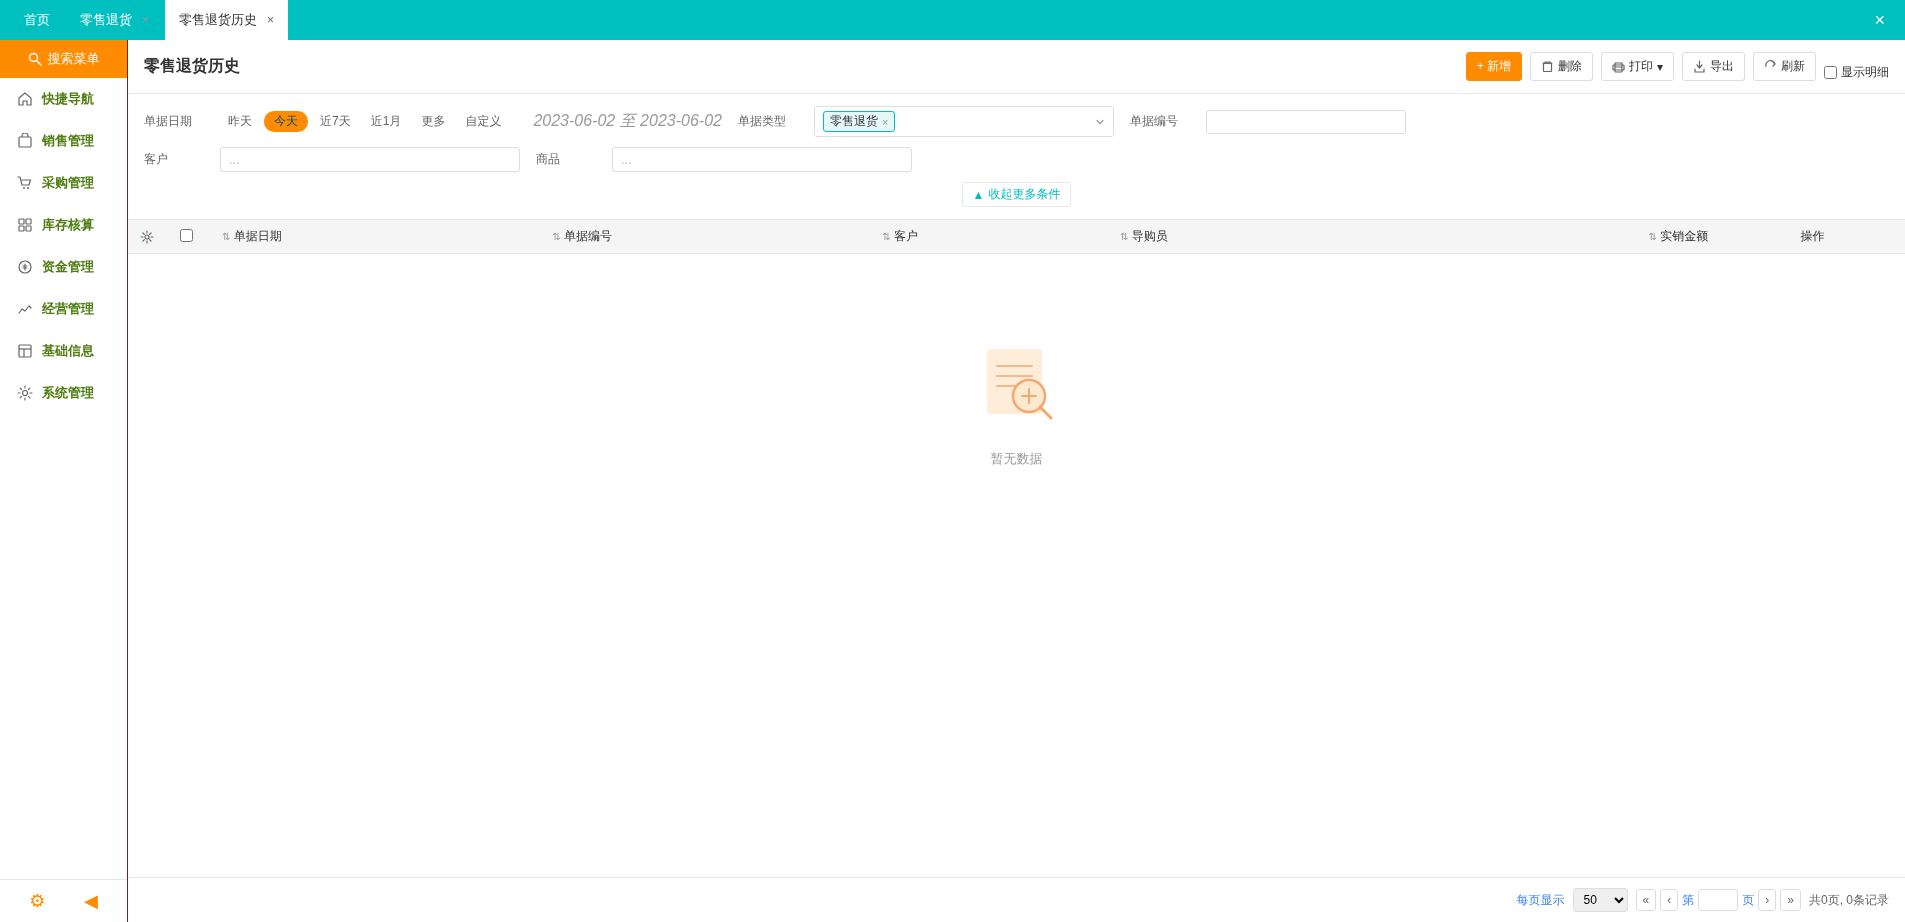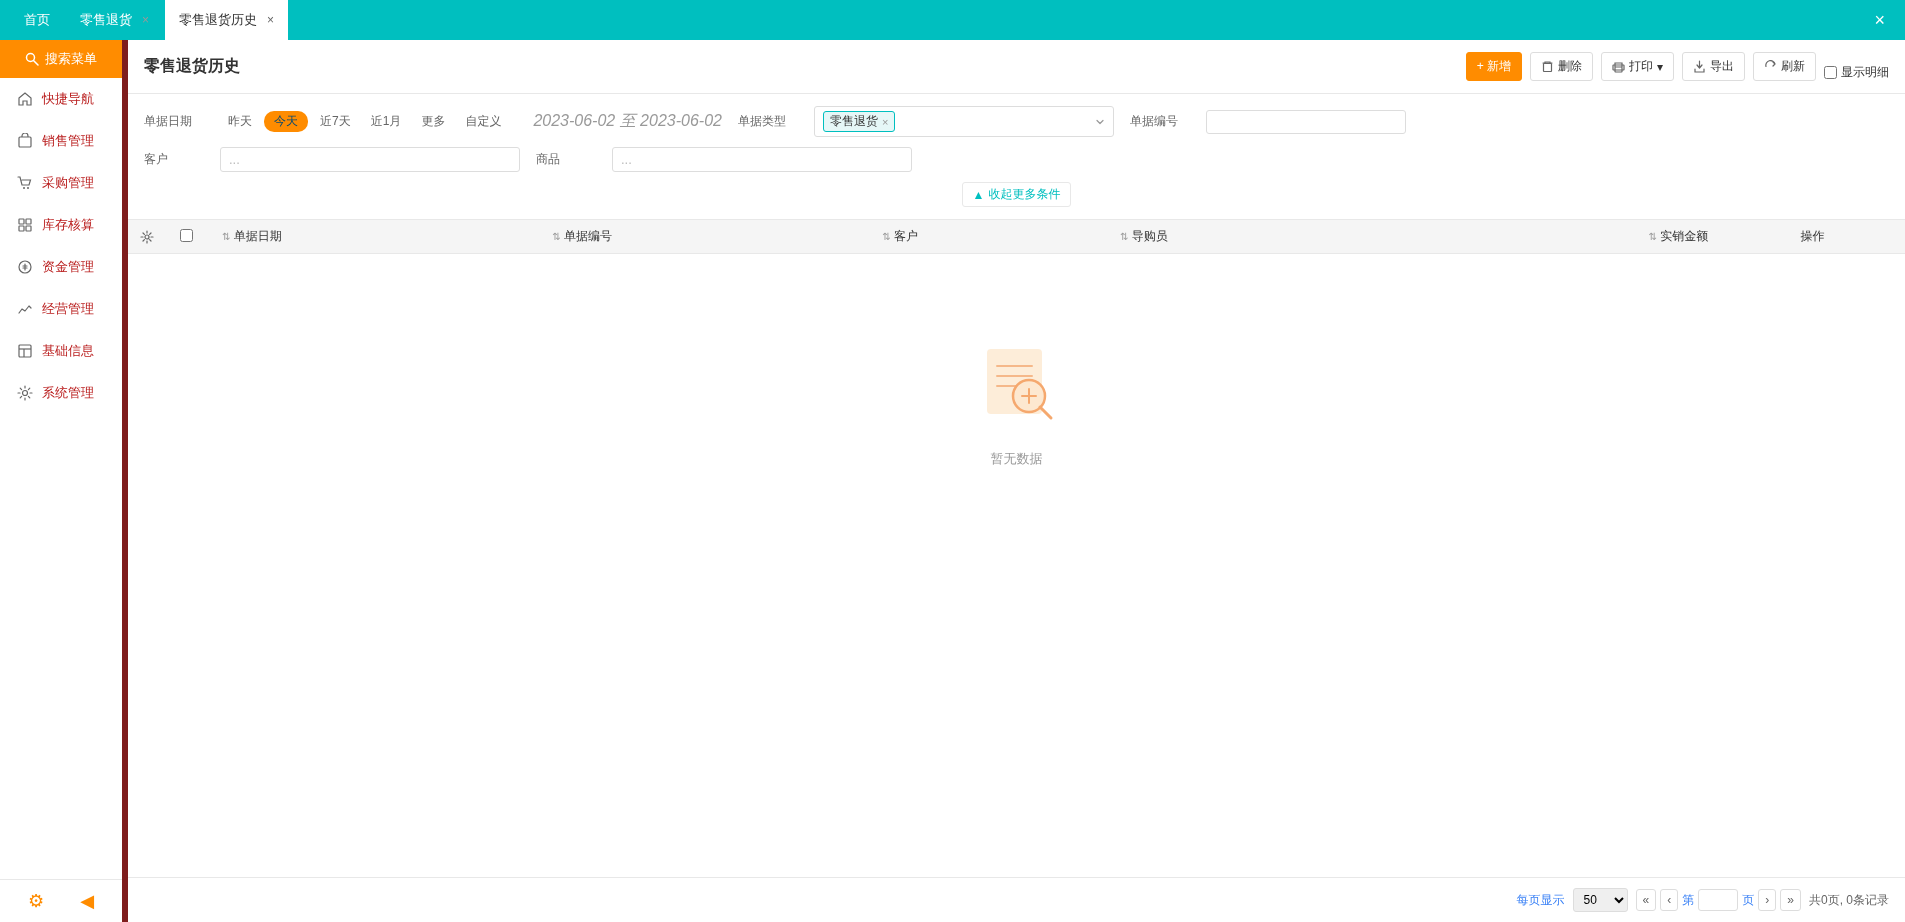--- a/index.html
+++ b/index.html
@@ -12,24 +12,24 @@
     .tab.home { background: transparent; }
     .tab.active { background: #fff; color: #333; border-radius: 4px 4px 0 0; }
     .tab-close { font-size: 12px; color: #999; cursor: pointer; margin-left: 4px; }
     .tab.active .tab-close { color: #666; }
     .top-bar-right { color: #fff; font-size: 18px; cursor: pointer; padding: 0 10px; }
 
     
     .main-layout { display: flex; flex: 1; overflow: hidden; }
 
     
-    .sidebar { width: 128px; background: #fff; border-right: 6px solid #7f1d1d; display: flex; flex-direction: column; flex-shrink: 0; }
+    .sidebar { width: 128px; background: #fff; border-right: 1px solid #7f1d1d; display: flex; flex-direction: column; flex-shrink: 0; }
     .sidebar-search { background: #ff8c00; display: flex; align-items: center; justify-content: center; padding: 10px 0; cursor: pointer; gap: 6px; color: #fff; font-size: 13px; }
     .sidebar-nav { flex: 1; overflow-y: auto; }
-    .sidebar-item { display: flex; align-items: center; padding: 12px 16px; cursor: pointer; color: #b91c1c; gap: 8px; font-size: 13px; }
+    .sidebar-item { display: flex; align-items: center; padding: 12px 16px; cursor: pointer; color: #4d7c0f; gap: 8px; font-size: 13px; font-weight: bold; }
     .sidebar-icon { width: 18px; height: 18px; display: flex; align-items: center; justify-content: center; }
     .sidebar-bottom { display: flex; align-items: center; justify-content: space-around; padding: 10px; border-top: 1px solid #e8e8e8; background: #fff; }
     .sidebar-bottom-btn { cursor: pointer; color: #ff8c00; font-size: 18px; }
 
     
     .content { flex: 1; display: flex; flex-direction: column; overflow: hidden; background: #f5f5f5; }
 
     
     .page-header { background: #fff; padding: 12px 16px; border-bottom: 1px solid #e8e8e8; display: flex; align-items: center; justify-content: space-between; flex-shrink: 0; }
     .page-title { font-size: 16px; font-weight: bold; color: #333; }

